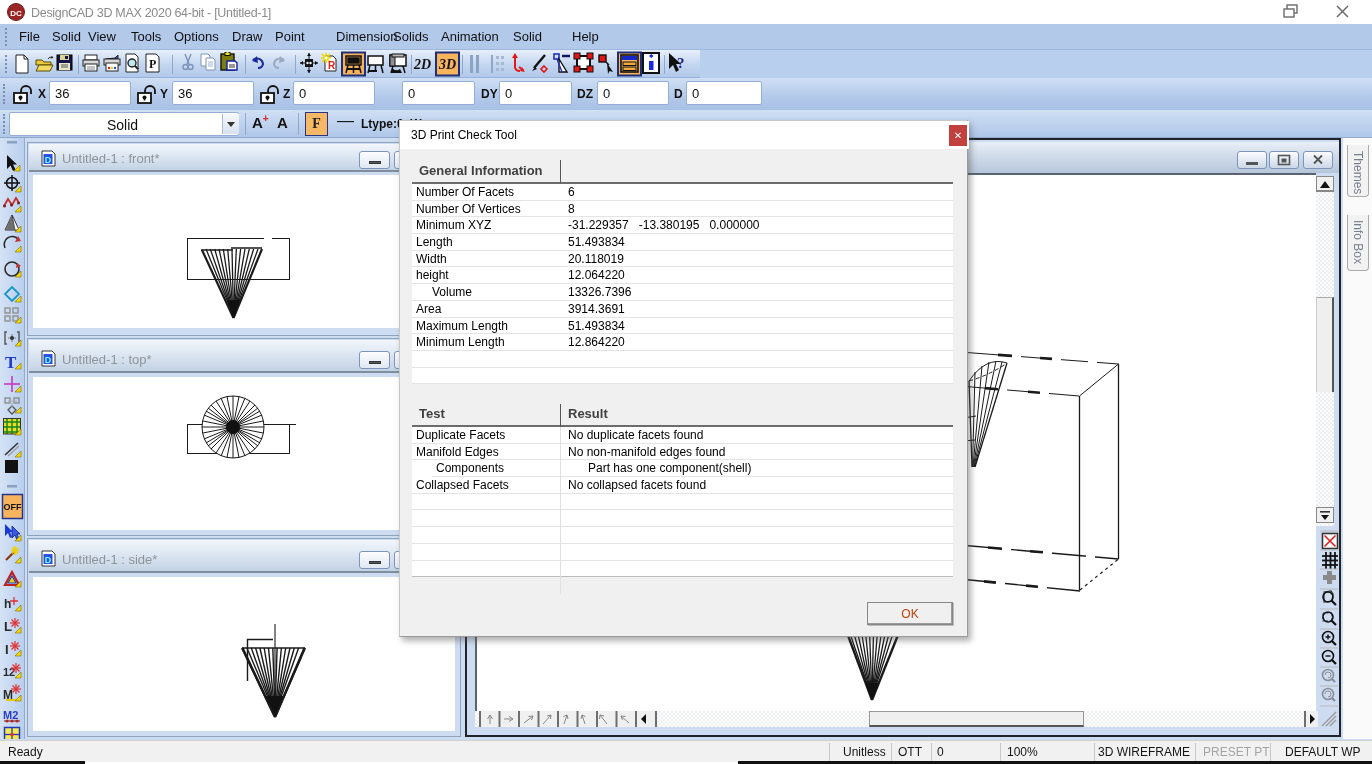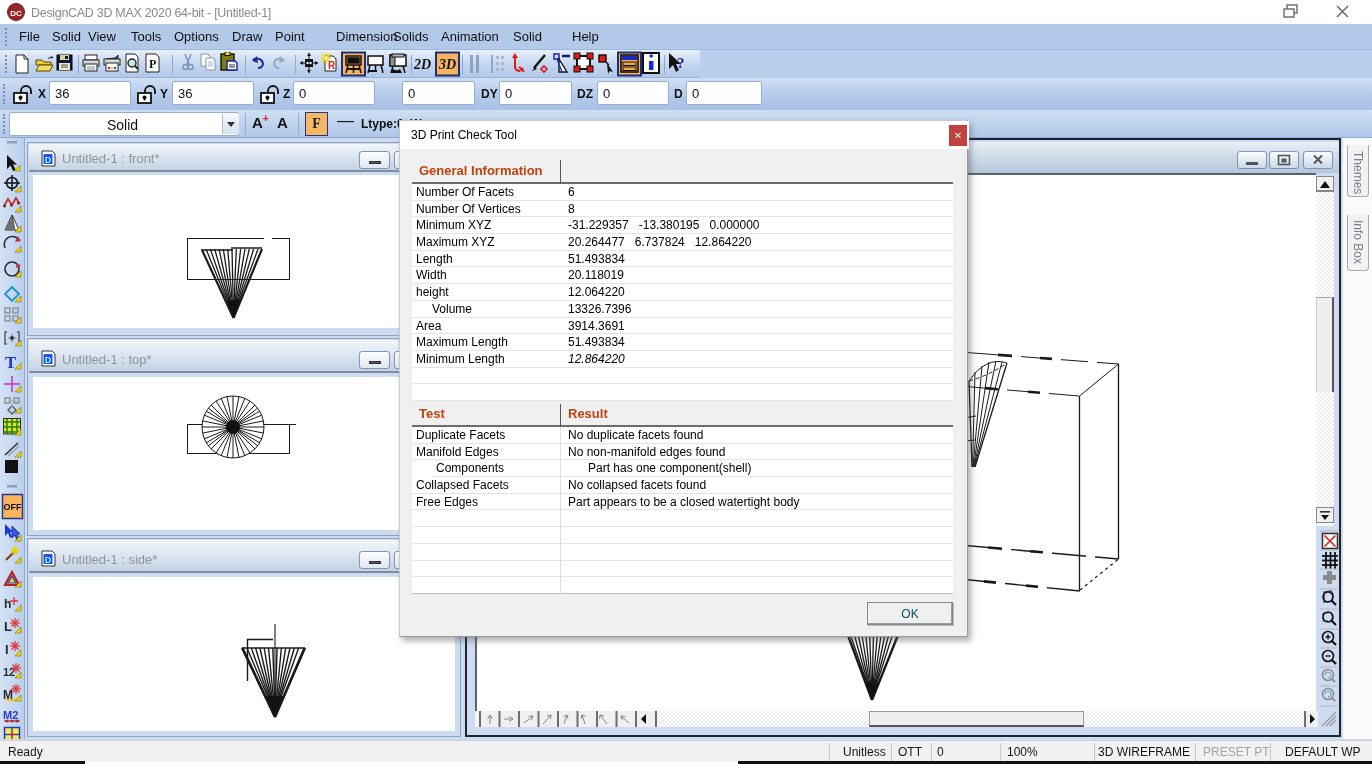--- a/index.html
+++ b/index.html
@@ -29,21 +29,21 @@
 
 #mainwin { left:465px; top:0px; width:876px; height:599px; background:#cddcf0; border:2px solid #20242a; }
 #maintitle { left:2px; top:2px; width:870px; height:31px; background:linear-gradient(#e9eff7,#d3deeb 40%,#b6c6da); }
 .mbtn { top:11px; width:30px; height:18px; background:linear-gradient(#fbfcfe,#ccd8e8); border:1px solid #7d95b9; border-radius:3px; }
 #maincanvas { left:8px; top:33px; width:841px; height:538px; background:#fff; border-top:2px solid #5a6470; border-left:2px solid #5a6470; }
 
 #dialog { left:399px; top:120px; width:569px; height:517px; background:#f0f0f0; border:1px solid #c9c9c9; border-right:1px solid #9a9a9a; border-bottom:1px solid #9a9a9a; box-shadow:3px 4px 6px rgba(80,80,80,.45); z-index:50; }
 #dlgtitle { left:0; top:0; width:569px; height:28px; background:#ffffff; }
 #dlgclose { left:549px; top:4px; width:18px; height:21px; background:#c2403e; color:#fff; text-align:center; font-size:10px; line-height:21px; }
 .tbl { background:#fff; }
-.thead { background:#f0f0f0; border-bottom:2px solid #6c6c6c; font-weight:bold; font-size:13px; color:#c2410c; }
+.thead { background:#f0f0f0; border-bottom:2px solid #6c6c6c; font-weight:bold; font-size:13px; color:#404040; }
 .trow { font-size:12px; color:#000; border-bottom:1px solid #e4e4e4; }
 
 #statusbar { left:0; top:740px; width:1372px; height:22px; background:#f1f1f1; border-top:1px solid #cfcfcf; font-size:12px; color:#151515; }
 .sep { top:2px; width:1px; height:18px; background:#c8c8c8; }
 .stxt { top:4px; }
 </style>
 </head>
 <body>
 <div id="stage">
 
@@ -873,24 +873,20 @@
         </div>
     <div class="trow" style="position:relative;height:16.7px;">
           <span style="position:absolute;left:4px;top:1px;">Number Of Vertices</span>
           <span style="position:absolute;left:156px;top:1px;">8</span>
         </div>
     <div class="trow" style="position:relative;height:16.7px;">
           <span style="position:absolute;left:4px;top:1px;">Minimum XYZ</span>
           <span style="position:absolute;left:156px;top:1px;">-31.229357&nbsp;&nbsp;&nbsp;-13.380195&nbsp;&nbsp;&nbsp;0.000000</span>
         </div>
     <div class="trow" style="position:relative;height:16.7px;">
-          <span style="position:absolute;left:4px;top:1px;">Maximum XYZ</span>
-          <span style="position:absolute;left:156px;top:1px;">20.264477&nbsp;&nbsp;&nbsp;6.737824&nbsp;&nbsp;&nbsp;12.864220</span>
-        </div>
-    <div class="trow" style="position:relative;height:16.7px;">
           <span style="position:absolute;left:4px;top:1px;">Length</span>
           <span style="position:absolute;left:156px;top:1px;">51.493834</span>
         </div>
     <div class="trow" style="position:relative;height:16.7px;">
           <span style="position:absolute;left:4px;top:1px;">Width</span>
           <span style="position:absolute;left:156px;top:1px;">20.118019</span>
         </div>
     <div class="trow" style="position:relative;height:16.7px;">
           <span style="position:absolute;left:4px;top:1px;">height</span>
           <span style="position:absolute;left:156px;top:1px;">12.064220</span>
@@ -902,21 +898,21 @@
     <div class="trow" style="position:relative;height:16.7px;">
           <span style="position:absolute;left:4px;top:1px;">Area</span>
           <span style="position:absolute;left:156px;top:1px;">3914.3691</span>
         </div>
     <div class="trow" style="position:relative;height:16.7px;">
           <span style="position:absolute;left:4px;top:1px;">Maximum Length</span>
           <span style="position:absolute;left:156px;top:1px;">51.493834</span>
         </div>
     <div class="trow" style="position:relative;height:16.7px;padding-left:6px;">
           <span style="position:absolute;left:4px;top:1px;">Minimum Length</span>
-          <span style="position:absolute;left:156px;top:1px;font-style:italic;">12.864220</span>
+          <span style="position:absolute;left:156px;top:1px;">12.864220</span>
         </div>
     <div class="trow" style="position:relative;height:16.7px;"></div>
     <div class="trow" style="position:relative;height:16.7px;"></div>
   </div>
 
   <div class="abs tbl" style="left:12px;top:283px;width:541px;">
     <div class="thead" style="position:relative;height:23px;">
       <span style="position:absolute;left:7px;top:2px;">Test</span>
       <span style="position:absolute;left:156px;top:2px;">Result</span>
       <div style="position:absolute;left:148px;top:0px;width:1px;height:23px;background:#555;"></div>
@@ -931,33 +927,29 @@
             <span style="position:absolute;left:156px;top:1px;">No non-manifold edges found</span>
           </div>
       <div class="trow" style="position:relative;height:16.7px;margin-left:20px;">
             <span style="position:absolute;left:4px;top:1px;">Components</span>
             <span style="position:absolute;left:156px;top:1px;">Part has one component(shell)</span>
           </div>
       <div class="trow" style="position:relative;height:16.7px;">
             <span style="position:absolute;left:4px;top:1px;">Collapsed Facets</span>
             <span style="position:absolute;left:156px;top:1px;">No collapsed facets found</span>
           </div>
-      <div class="trow" style="position:relative;height:16.7px;">
-            <span style="position:absolute;left:4px;top:1px;">Free Edges</span>
-            <span style="position:absolute;left:156px;top:1px;">Part appears to be a closed watertight body</span>
-          </div>
       <div class="trow" style="position:relative;height:16.7px;"></div>
       <div class="trow" style="position:relative;height:16.7px;"></div>
       <div class="trow" style="position:relative;height:16.7px;"></div>
       <div class="trow" style="position:relative;height:16.7px;"></div>
       <div class="trow" style="position:relative;height:16.7px;border-bottom:1px solid #bdbdbd;"></div>
       <div style="position:absolute;left:148px;top:0;width:1px;height:167px;background:#e0e0e0;"></div>
     </div>
   </div>
-  <div class="abs" style="left:467px;top:481px;width:86px;height:23px;background:#f0f0f0;border:1px solid #888;box-shadow:inset -1px -1px 0 #9a9a9a, 1px 1px 0 #bbb;text-align:center;font-size:12px;color:#0c4a6e;padding-top:4px;">OK</div>
+  <div class="abs" style="left:467px;top:481px;width:86px;height:23px;background:#f0f0f0;border:1px solid #888;box-shadow:inset -1px -1px 0 #9a9a9a, 1px 1px 0 #bbb;text-align:center;font-size:12px;color:#c2410c;padding-top:4px;">OK</div>
 </div>
 
 <div class="abs" id="statusbar">
   <span class="abs stxt" style="left:8px">Ready</span>
   <div class="abs sep" style="left:829px"></div>
   <span class="abs stxt" style="left:843px">Unitless</span>
   <div class="abs sep" style="left:891px"></div>
   <span class="abs stxt" style="left:898px">OTT</span>
   <div class="abs sep" style="left:931px"></div>
   <span class="abs stxt" style="left:937px">0</span>

